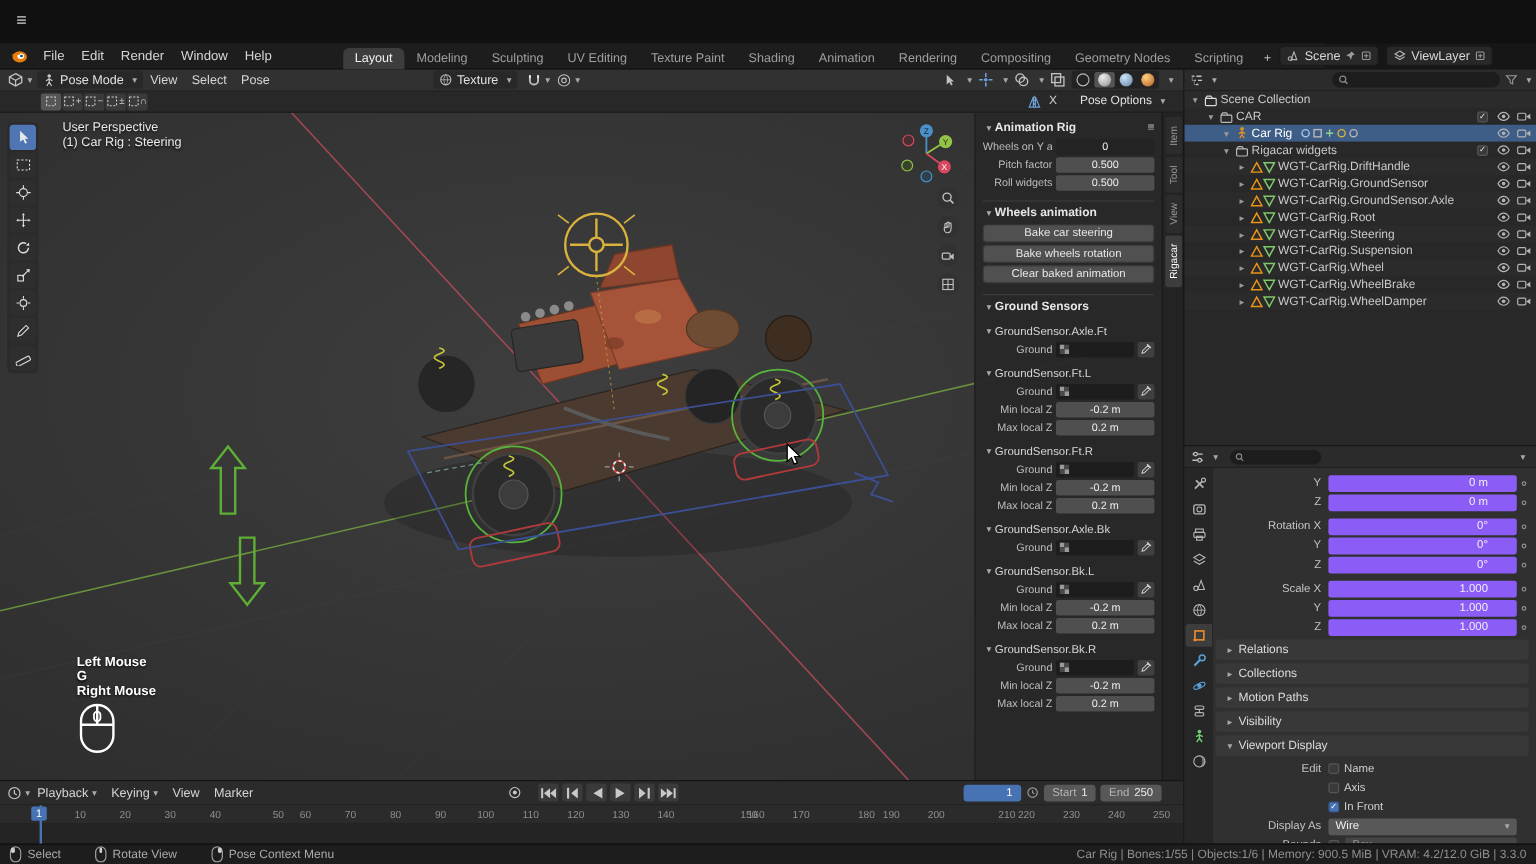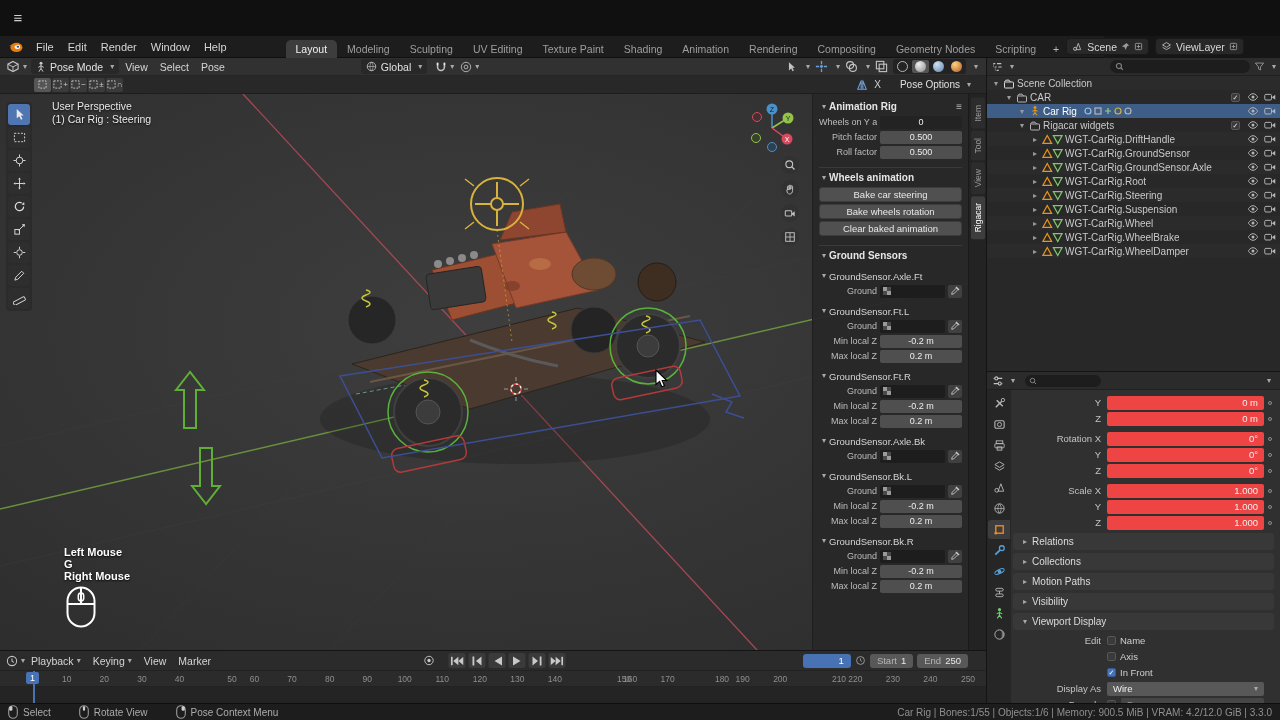--- a/index.html
+++ b/index.html
@@ -93,21 +93,21 @@
 #properties{left:986px;top:372px;width:294px;height:331px;background:#2e2e2e;border-left:1px solid #141414;overflow:hidden;}
 .pp-head{height:18px;background:#2b2b2b;border-bottom:1px solid #202020;display:flex;align-items:center;gap:4px;padding:0 5px;}
 .pp-search{width:76px;height:12px;background:#1d1d1d;border-radius:6px;display:flex;align-items:center;padding:0 4px;margin-left:6px;}
 .pp-tabs{position:absolute;left:0;top:18px;bottom:0;width:24px;background:#262626;display:flex;flex-direction:column;align-items:center;gap:2px;padding-top:4px;}
 .pp-tab{width:22px;height:19px;display:flex;align-items:center;justify-content:center;border-radius:3px 0 0 3px;}
 .pp-tab.active{background:#3d3d3d;}
 .pp-content{position:absolute;left:24px;top:18px;right:0;bottom:0;background:#303030;padding:5px 4px 0 2px;overflow:hidden;}
 .tr-row{display:flex;align-items:center;height:15px;margin-bottom:1px;}
 .tr-row.gap{margin-top:5px;}
 .tr-label{flex:0 0 94px;text-align:right;padding-right:6px;font-size:9.5px;color:#c3c3c3;}
-.tr-field{flex:1;background:#ef4444;height:14px;border-radius:2px;display:flex;align-items:center;justify-content:flex-end;padding-right:6px;font-size:9.5px;color:#f0f0f0;text-align:right;}
+.tr-field{flex:1;background:#8b5cf6;height:14px;border-radius:2px;display:flex;align-items:center;justify-content:flex-end;padding-right:24px;font-size:9.5px;color:#f0f0f0;text-align:right;}
 .tr-dot{flex:0 0 12px;display:flex;justify-content:center;}
 .adot{width:4px;height:4px;border:1px solid #8f8f8f;border-radius:50%;}
 .sect{height:17px;background:#383838;border-radius:3px;display:flex;align-items:center;gap:5px;padding:0 7px;margin:3px 2px 3px 0;font-size:10px;color:#dcdcdc;}
 .vd-row{display:flex;align-items:center;height:15px;margin-bottom:1px;}
 .vd-label{flex:0 0 94px;text-align:right;padding-right:6px;font-size:9.5px;color:#c3c3c3;}
 .vd-check{display:flex;align-items:center;gap:4px;font-size:9.5px;color:#cfcfcf;}
 .dd-field{flex:1;background:#585858;height:14px;border-radius:2px;display:flex;align-items:center;padding:0 6px;font-size:9.5px;color:#f0f0f0;margin-right:12px;}
 .dd-field .caret{margin-left:auto;}
 .dd-field.dim{opacity:.55;margin-left:5px;}
 
@@ -235,21 +235,21 @@
         <div class="menu-item">Select</div>
         <div class="menu-item">Pose</div>
       </div>
     <div class="hdr-pill" style="margin-left:130px">
       <span class="ic">
           <svg width="11" height="11" viewBox="0 0 14 14">
             <circle cx="7" cy="7" r="5.4" fill="none" stroke="#c2c2c2" stroke-width="1.1"></circle>
             <path d="M1.6 7h10.8M7 1.6c2.6 3 2.6 7.8 0 10.8M7 1.6c-2.6 3-2.6 7.8 0 10.8" fill="none" stroke="#c2c2c2" stroke-width=".8"></path>
           </svg>
         </span>
-      <span>Global</span>
+      <span>Texture</span>
       <span class="caret">▾</span>
     </div>
     <span class="ic" style="margin-left:8px">
         <svg width="12" height="12" viewBox="0 0 14 14">
           <path d="M3 2v5a4 4 0 0 0 8 0V2" fill="none" stroke="#c2c2c2" stroke-width="1.8"></path>
           <path d="M3 2v3M11 2v3" stroke="#e8e8e8" stroke-width="1.8"></path>
         </svg>
       </span>
     <span class="caret">▾</span>
     <span class="ic" style="margin-left:6px">
@@ -568,21 +568,21 @@
           </div>
           <div class="np-row">
             <div class="np-label">Wheels on Y axis</div>
             <div class="np-field dark">0</div>
           </div>
           <div class="np-row">
             <div class="np-label">Pitch factor</div>
             <div class="np-field">0.500</div>
           </div>
           <div class="np-row">
-            <div class="np-label">Roll factor</div>
+            <div class="np-label">Roll widgets</div>
             <div class="np-field">0.500</div>
           </div>
         </div>
         <div class="np-sec">
           <div class="np-h">
             <div class="caret">▾</div>
             <div class="np-title">Wheels animation</div>
           </div>
           <div class="np-btn">Bake car steering</div>
           <div class="np-btn">Bake wheels rotation</div>

